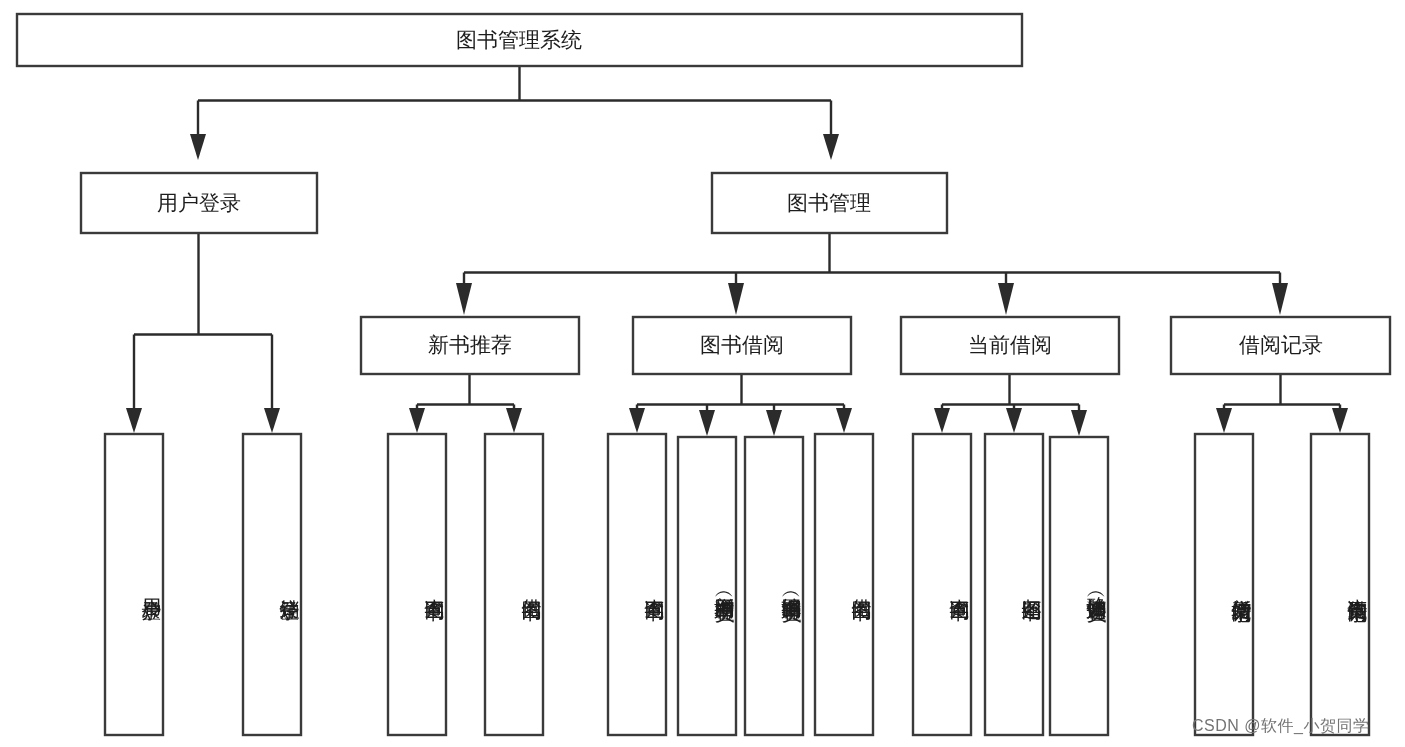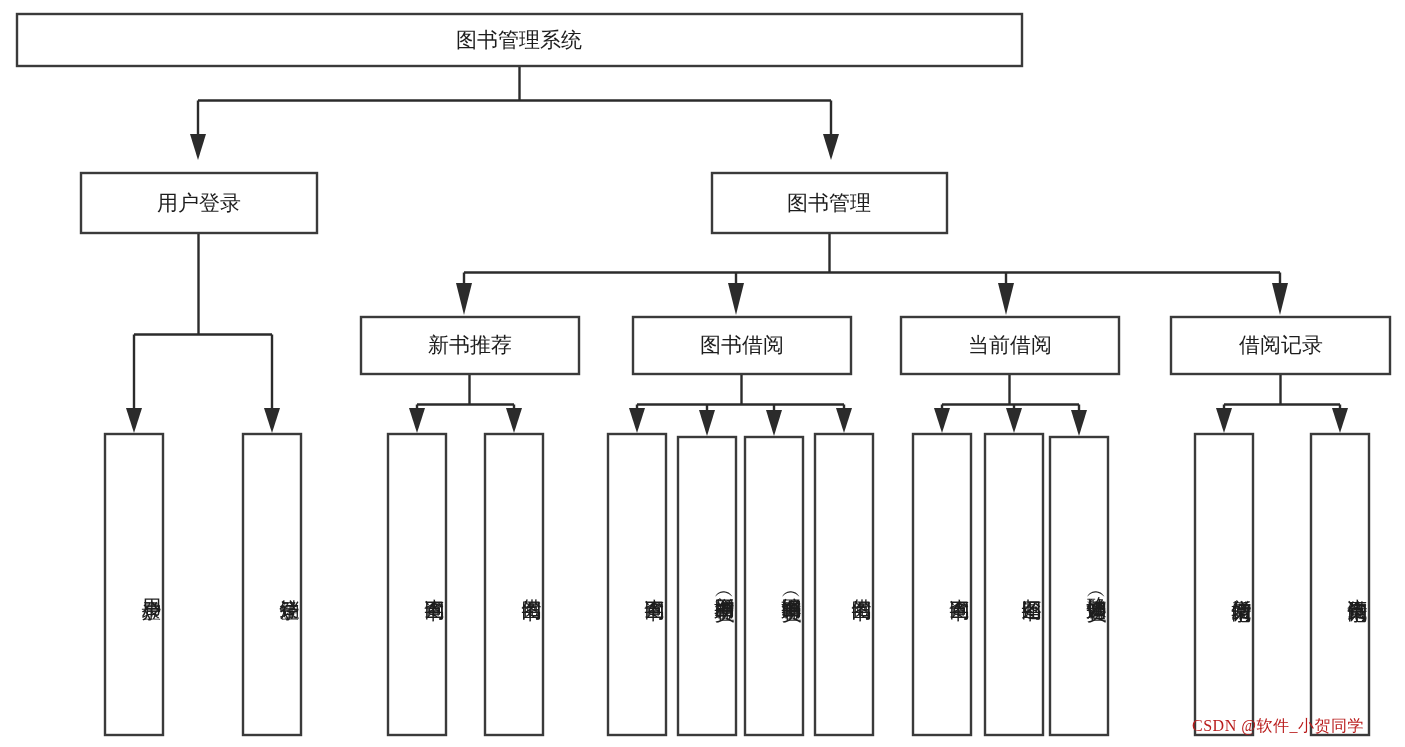--- a/index.html
+++ b/index.html
@@ -59,23 +59,23 @@
     color: #1d1d1d;
     letter-spacing: 1px;
     white-space: nowrap;
     text-align: center;
     pointer-events: none;
   }
   .watermark {
     position: absolute;
     left: 1192px;
     top: 716px;
-    font-family: Liberation Serif, serif;
+    font-family: Liberation Sans, sans-serif;
     font-size: 16px;
-    color: #b91c1c;
+    color: #737373;
     white-space: nowrap;
     letter-spacing: 0.5px;
   }
 </style>
 </head>
 <body>
 
 <div id="diagram-root">
 
   <svg id="tree-svg" viewBox="0 0 1405 747" xmlns="http://www.w3.org/2000/svg">

